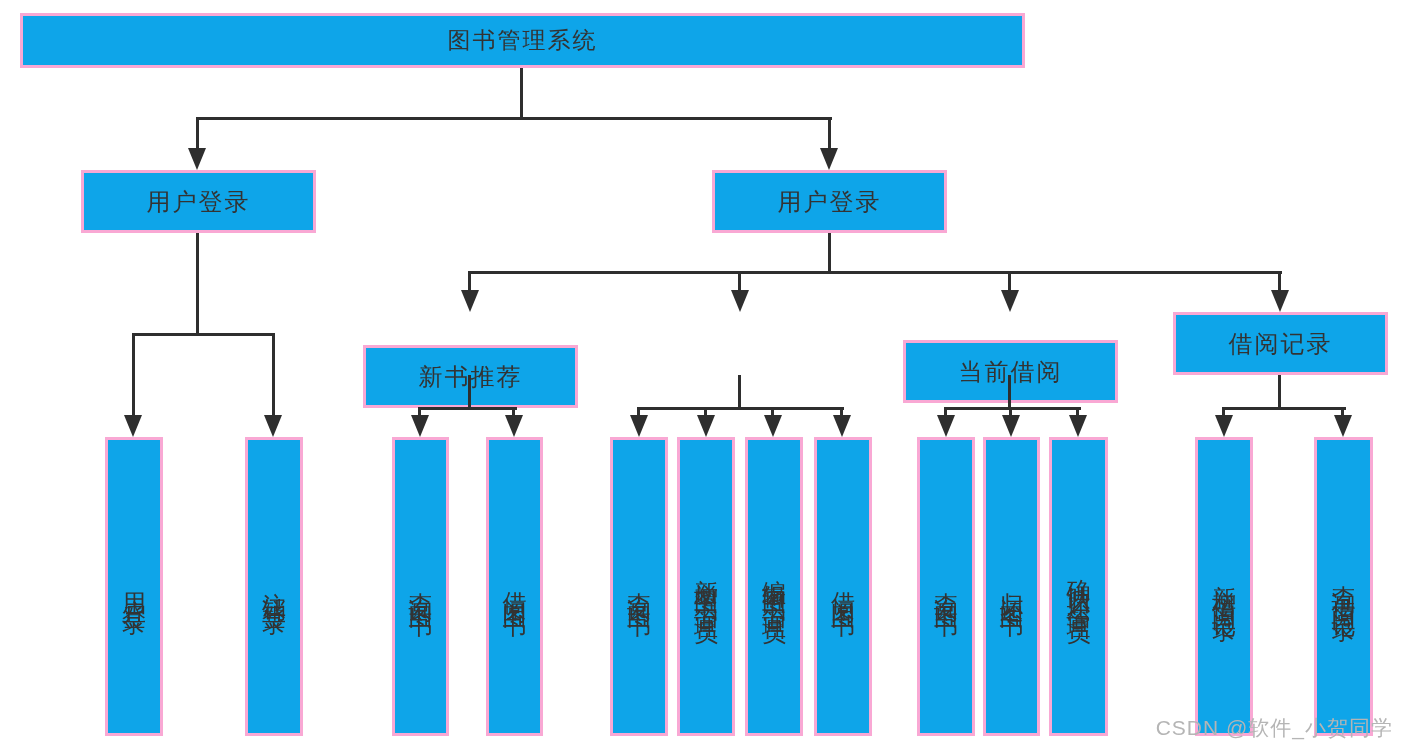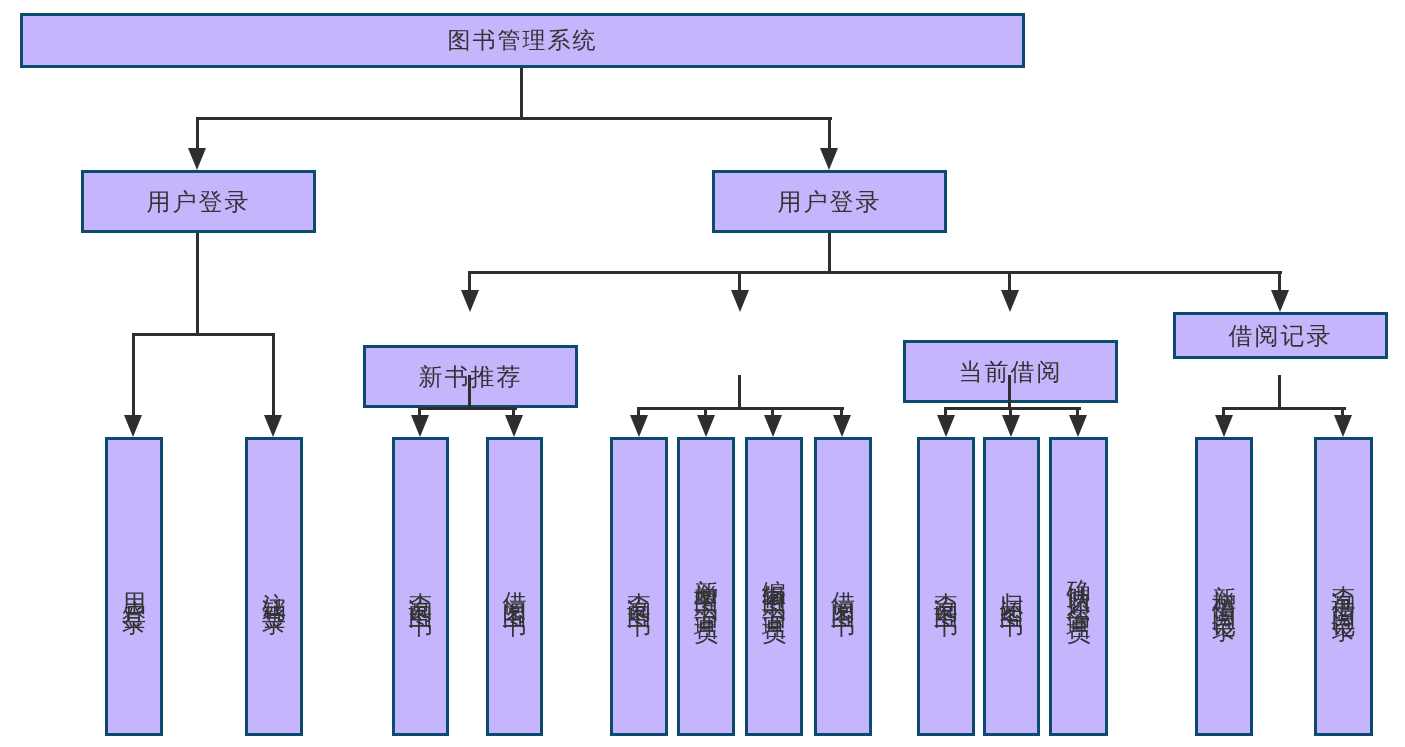--- a/index.html
+++ b/index.html
@@ -7,22 +7,22 @@
     position: relative;
     width: 1405px;
     height: 747px;
     background: #ffffff;
     font-family: "Liberation Sans", "DejaVu Sans", sans-serif;
     overflow: hidden;
   }
   .node {
     position: absolute;
     box-sizing: border-box;
-    border: 3px solid #0c4a6e;
-    background: #c4b5fd;
+    border: 3px solid #f9a8d4;
+    background: #0ea5e9;
     color: #333333;
     display: flex;
     align-items: center;
     justify-content: center;
     text-align: center;
   }
   .h-node { font-size: 24px; letter-spacing: 2px; }
   .root-node { font-size: 23px; letter-spacing: 2px; }
   .v-node {
     writing-mode: vertical-rl;
@@ -56,21 +56,21 @@
 
 <div class="canvas">
 
   <div class="node root-node" style="left:20px; top:13px; width:1005px; height:55px;">图书管理系统</div>
 
   <div class="node h-node" style="left:81px; top:170px; width:235px; height:63px;">用户登录</div>
   <div class="node h-node" style="left:712px; top:170px; width:235px; height:63px;">用户登录</div>
 
   <div class="node h-node" style="left:363px; top:312px; width:215px; height:63px;margin-top:33px;">新书推荐</div>
   <div class="node h-node" style="left:903px; top:312px; width:215px; height:63px;margin-top:28px;">当前借阅</div>
-  <div class="node h-node" style="left:1173px; top:312px; width:215px; height:47px;">借阅记录</div>
+  <div class="node h-node" style="left:1173px; top:312px; width:215px; height:63px;">借阅记录</div>
 
   <div class="node v-node" style="left:105px; top:437px; width:58px; height:299px;">用户登录</div>
   <div class="node v-node" style="left:245px; top:437px; width:58px; height:299px;">注销登录</div>
 
   <div class="node v-node" style="left:392px; top:437px; width:57px; height:299px;">查询图书</div>
   <div class="node v-node" style="left:486px; top:437px; width:57px; height:299px;">借阅图书</div>
 
   <div class="node v-node" style="left:610px; top:437px; width:58px; height:299px;">查询图书</div>
   <div class="node v-node long" style="left:677px; top:437px; width:58px; height:299px;">新增图书（管理员）</div>
   <div class="node v-node long" style="left:745px; top:437px; width:58px; height:299px;">编辑图书（管理员）</div>
@@ -135,14 +135,15 @@
   <div class="vline" style="left:1076px; top:407px; height:10px;"></div>
   <div class="arrow" style="left:1069px; top:415px;"></div>
 
   <div class="vline" style="left:1278px; top:375px; height:34px;"></div>
   <div class="hline" style="left:1222px; top:407px; width:124px;"></div>
   <div class="vline" style="left:1222px; top:407px; height:10px;"></div>
   <div class="arrow" style="left:1215px; top:415px;"></div>
   <div class="vline" style="left:1341px; top:407px; height:10px;"></div>
   <div class="arrow" style="left:1334px; top:415px;"></div>
 
+  <div class="watermark">CSDN @软件_小贺同学</div>
 
 </div>
 
 </body></html>

